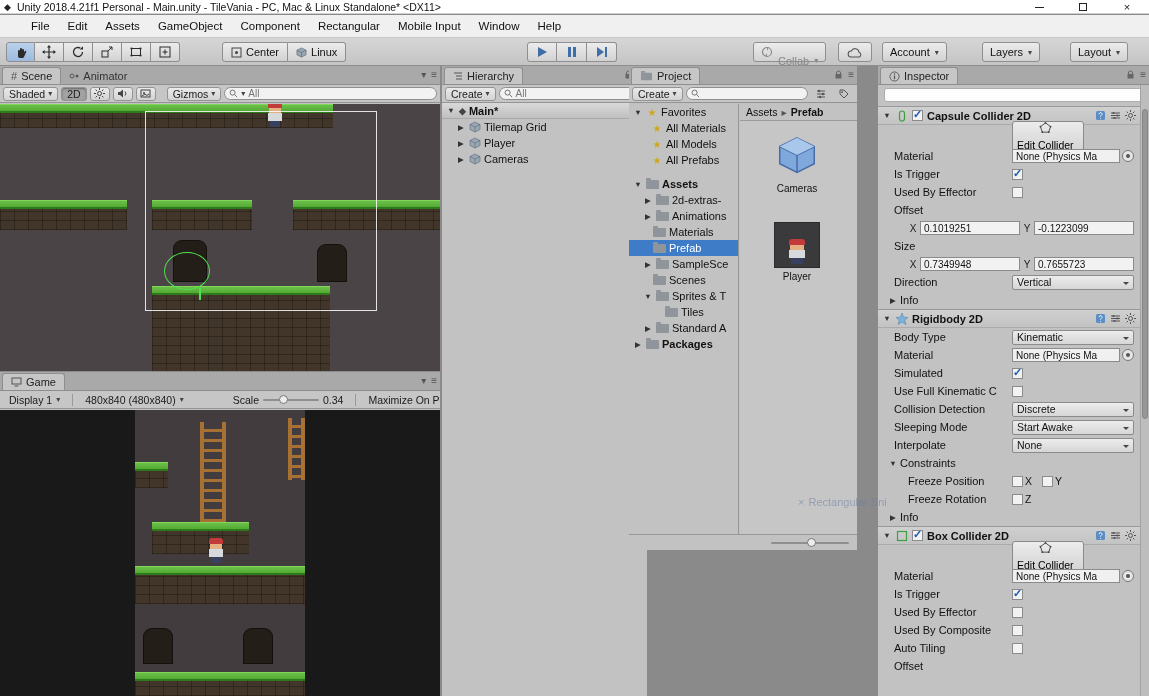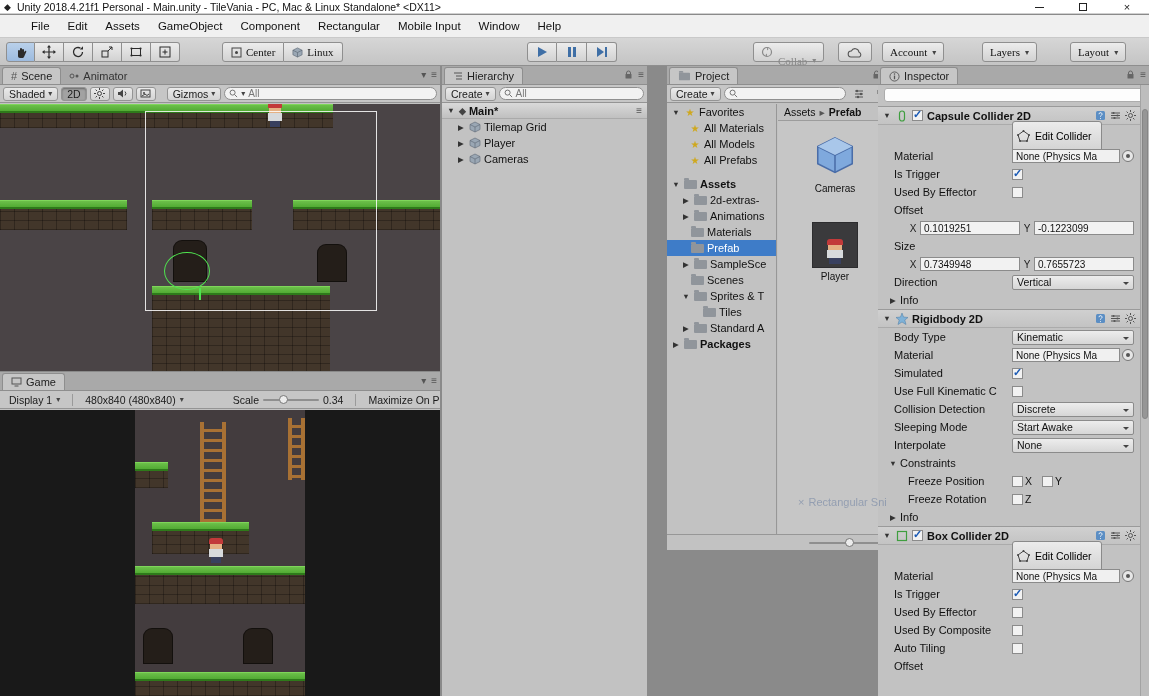--- a/index.html
+++ b/index.html
@@ -14,21 +14,21 @@
   .winbtn { width:44px; height:14px; display:flex; align-items:center; justify-content:center; color:#222; }
   .win-min-glyph { width:9px; height:1px; background:#222; display:inline-block; }
   .win-max-glyph { width:8px; height:8px; border:1px solid #222; display:inline-block; }
   .win-close-glyph { font-size:11px; line-height:1; }
 
   
   #menubar { position:absolute; left:0; top:15px; width:1149px; height:23px; background:#f0f0f0; display:flex; align-items:center; padding-left:22px; border-bottom:1px solid #c9c9c9; }
   .menuitem { padding:0 9px; font-size:11.5px; color:#111; }
 
   
-  #toolbar { position:absolute; left:0; top:38px; width:1149px; height:28px; background:linear-gradient(#d6d6d6,#c4c4c4); border-bottom:1px solid #8e8e8e;font-family:Liberation Serif, serif; }
+  #toolbar { position:absolute; left:0; top:38px; width:1149px; height:28px; background:linear-gradient(#d6d6d6,#c4c4c4); border-bottom:1px solid #8e8e8e; }
   .tgroup { position:absolute; top:4px; display:flex; }
   .toolbtn { width:29px; height:20px; background:linear-gradient(#ececec,#d2d2d2); border:1px solid #8f8f8f; border-left:none; display:flex; align-items:center; justify-content:center; }
   .toolbtn:first-child { border-left:1px solid #8f8f8f; border-radius:3px 0 0 3px; }
   .toolbtn:last-child { border-radius:0 3px 3px 0; }
   .toolbtn.active { background:linear-gradient(#b9d0ea,#9dbbdf); }
   .pivotbtn { height:20px; padding:0 8px; background:linear-gradient(#ececec,#d2d2d2); border:1px solid #8f8f8f; border-left:none; display:flex; align-items:center; gap:4px; font-size:11px; }
   .pivotbtn:first-child { border-left:1px solid #8f8f8f; border-radius:3px 0 0 3px; }
   .pivotbtn:last-child { border-radius:0 3px 3px 0; }
   .playbtn { width:30px; height:20px; background:linear-gradient(#ececec,#d2d2d2); border:1px solid #8f8f8f; border-left:none; display:flex; align-items:center; justify-content:center; }
   .playbtn:first-child { border-left:1px solid #8f8f8f; border-radius:3px 0 0 3px; }
@@ -40,21 +40,21 @@
   .step-bar { width:2px; height:10px; background:#3f6fa6; }
   .dropbtn { position:absolute; top:4px; height:20px; padding:0 7px; background:linear-gradient(#ececec,#d2d2d2); border:1px solid #8f8f8f; border-radius:3px; display:flex; align-items:center; gap:5px; font-size:11px; }
   .ddarrow { font-size:8px; color:#444; }
   .dim { color:#888;margin-top:17px; }
 
   
   .panel { position:absolute; background:#c2c2c2; overflow:hidden; }
   #scene-panel     { left:0;   top:66px;  width:440px; height:305px; }
   #game-panel      { left:0;   top:372px; width:440px; height:324px; }
   #hierarchy-panel { left:442px; top:66px; width:205px; height:630px; }
-  #project-panel   { left:667px; top:66px; width:228px; height:484px; }
+  #project-panel   { left:629px; top:66px; width:228px; height:484px; }
   #inspector-panel { left:878px; top:66px; width:271px; height:630px; }
 
   .tabstrip { height:19px; background:#a9a9a9; border-bottom:1px solid #8e8e8e; display:flex; align-items:flex-end; padding-left:2px; position:relative; }
   .tab { height:17px; padding:0 8px; display:flex; align-items:center; gap:4px; font-size:11px; color:#222; }
   .tab.active { background:#c6c6c6; border:1px solid #8e8e8e; border-bottom:none; border-radius:3px 3px 0 0; }
   .tab.inactive { color:#333; }
   .pmenu { position:absolute; right:3px; top:3px; display:flex; align-items:center; gap:5px; color:#555; font-size:10px; }
 
   .vtoolbar { height:18px; background:#c6c6c6; border-bottom:1px solid #949494; display:flex; align-items:center; padding:0 3px; gap:3px; font-size:10.5px; }
   .minibtn { height:14px; display:flex; align-items:center; gap:3px; padding:0 5px; background:linear-gradient(#eaeaea,#d3d3d3); border:1px solid #949494; border-radius:3px; font-size:10.5px; color:#1a1a1a; white-space:nowrap; }
@@ -98,21 +98,21 @@
   .cb.on::after { content:"✓"; position:absolute; left:0; top:-3px; font-size:11px; font-weight:bold; color:#1c5bb5; }
   .objf { flex:1; height:14px; background:#f0f0f0; border:1px solid #8b8b8b; font-size:10px; padding:0 3px; display:flex; align-items:center; overflow:hidden; white-space:nowrap; min-width:0; }
   .pickbtn { width:12px; height:12px; flex:none; border:1px solid #777; border-radius:50%; background:#e6e6e6; position:relative; }
   .pickbtn::after { content:""; position:absolute; left:3px; top:3px; width:4px; height:4px; border-radius:50%; background:#555; }
   .dd { flex:1; height:15px; background:linear-gradient(#ededed,#d6d6d6); border:1px solid #8b8b8b; border-radius:2px; font-size:10.5px; padding:0 14px 0 4px; display:flex; align-items:center; position:relative; overflow:hidden; white-space:nowrap; min-width:0; }
   .dd::after { content:""; position:absolute; right:4px; top:6px; border:3px solid transparent; border-top-color:#444; }
   .nf { flex:1; height:14px; background:#f2f2f2; border:1px solid #8b8b8b; font-size:10px; padding:0 3px; display:flex; align-items:center; overflow:hidden; white-space:nowrap; min-width:0; }
   .axis { width:10px; flex:none; text-align:center; font-size:10px; color:#222; }
   .xyrow { padding-left:30px; gap:2px; }
   .editrow { height:22px; }
-  .editbtn { height:31px; display:flex; align-items:center; gap:5px; padding:0 9px 0 4px; background:linear-gradient(#ececec,#d3d3d3); border:1px solid #8a8a8a; border-radius:3px; font-size:10.5px; font-family:"Liberation Sans",sans-serif; }
+  .editbtn { height:31px; display:flex; align-items:center; gap:5px; padding:0 9px 0 4px; background:linear-gradient(#ececec,#d3d3d3); border:1px solid #8a8a8a; border-radius:3px; font-size:10.5px; font-family:"Liberation Sans",sans-serif;flex-direction:column; }
   .foldrow { gap:2px; }
   .ind2 { padding-left:30px; }
   .ilbl2 { width:104px; flex:none; white-space:nowrap; overflow:hidden; }
   .axislbl { font-size:10.5px; margin-right:8px; }
   .vscroll { position:absolute; right:0; top:19px; bottom:0; width:9px; background:#bdbdbd; border-left:1px solid #a3a3a3; }
   .vscroll .vthumb { position:absolute; left:1px; right:1px; top:24px; height:310px; background:#969696; border:1px solid #868686; border-radius:4px; }
 
   
   #scene-viewport { position:absolute; left:0; top:38px; right:0; bottom:0; background:#4a4446; overflow:hidden; }
   .brick { background-image:

